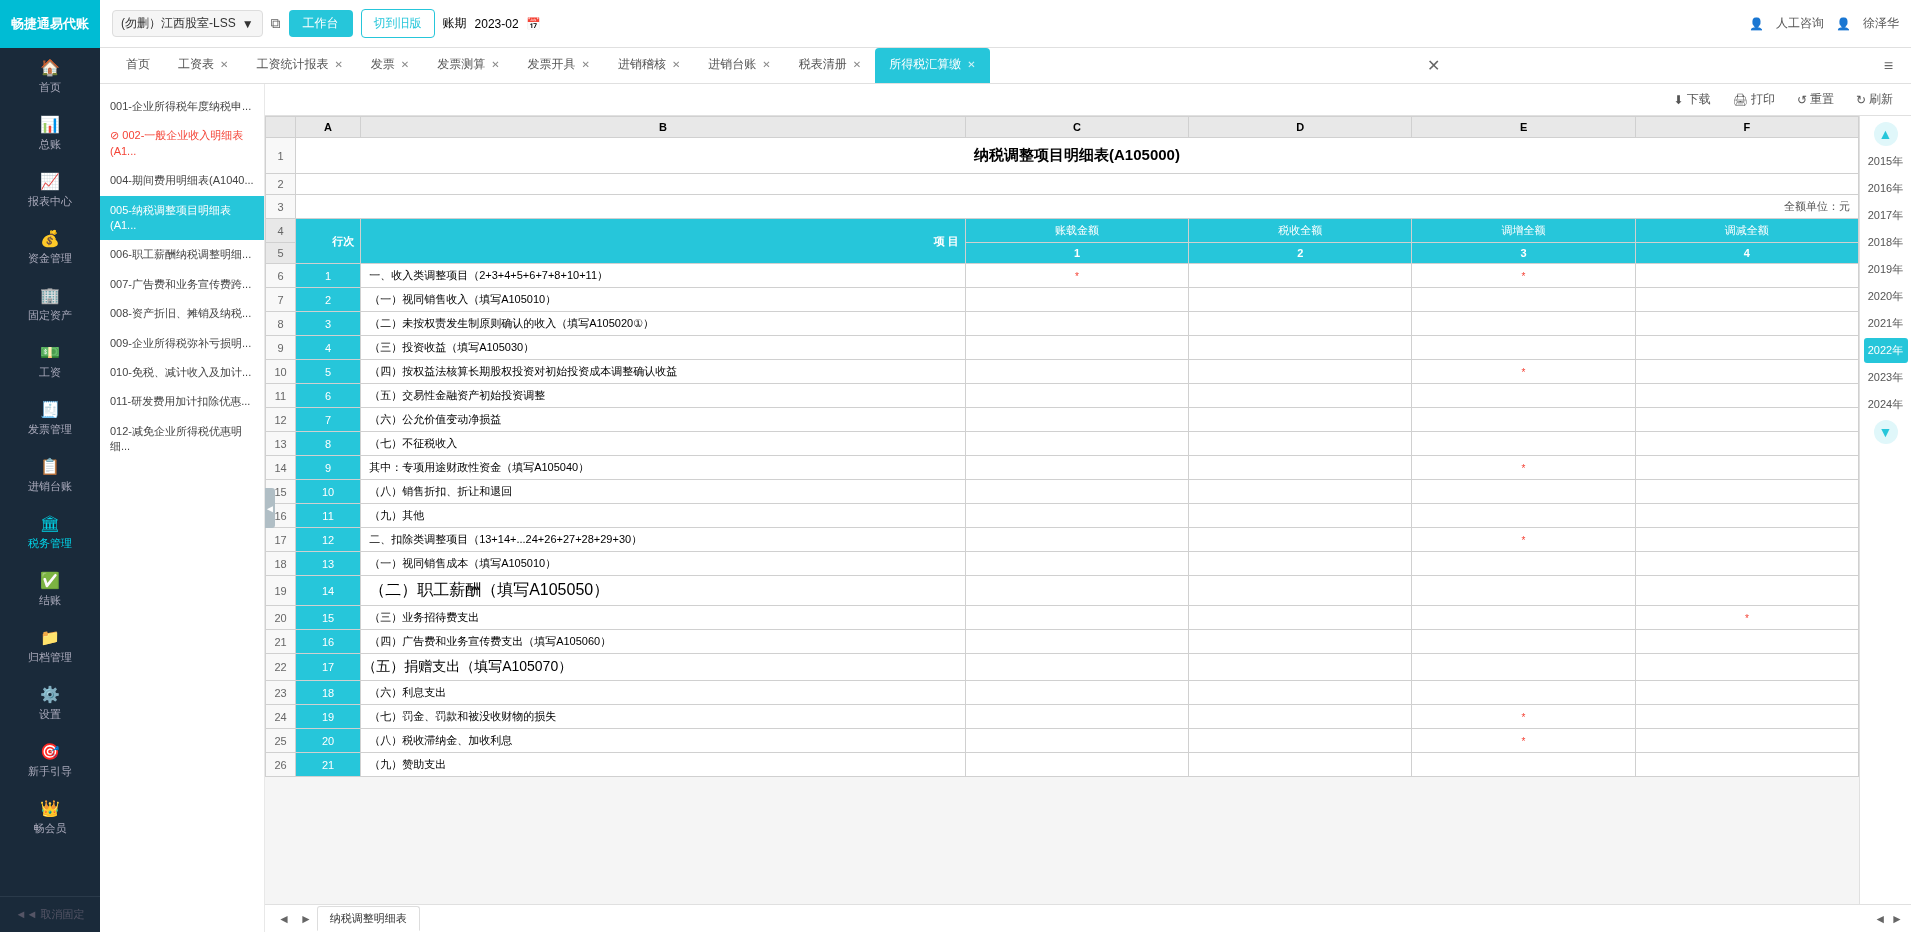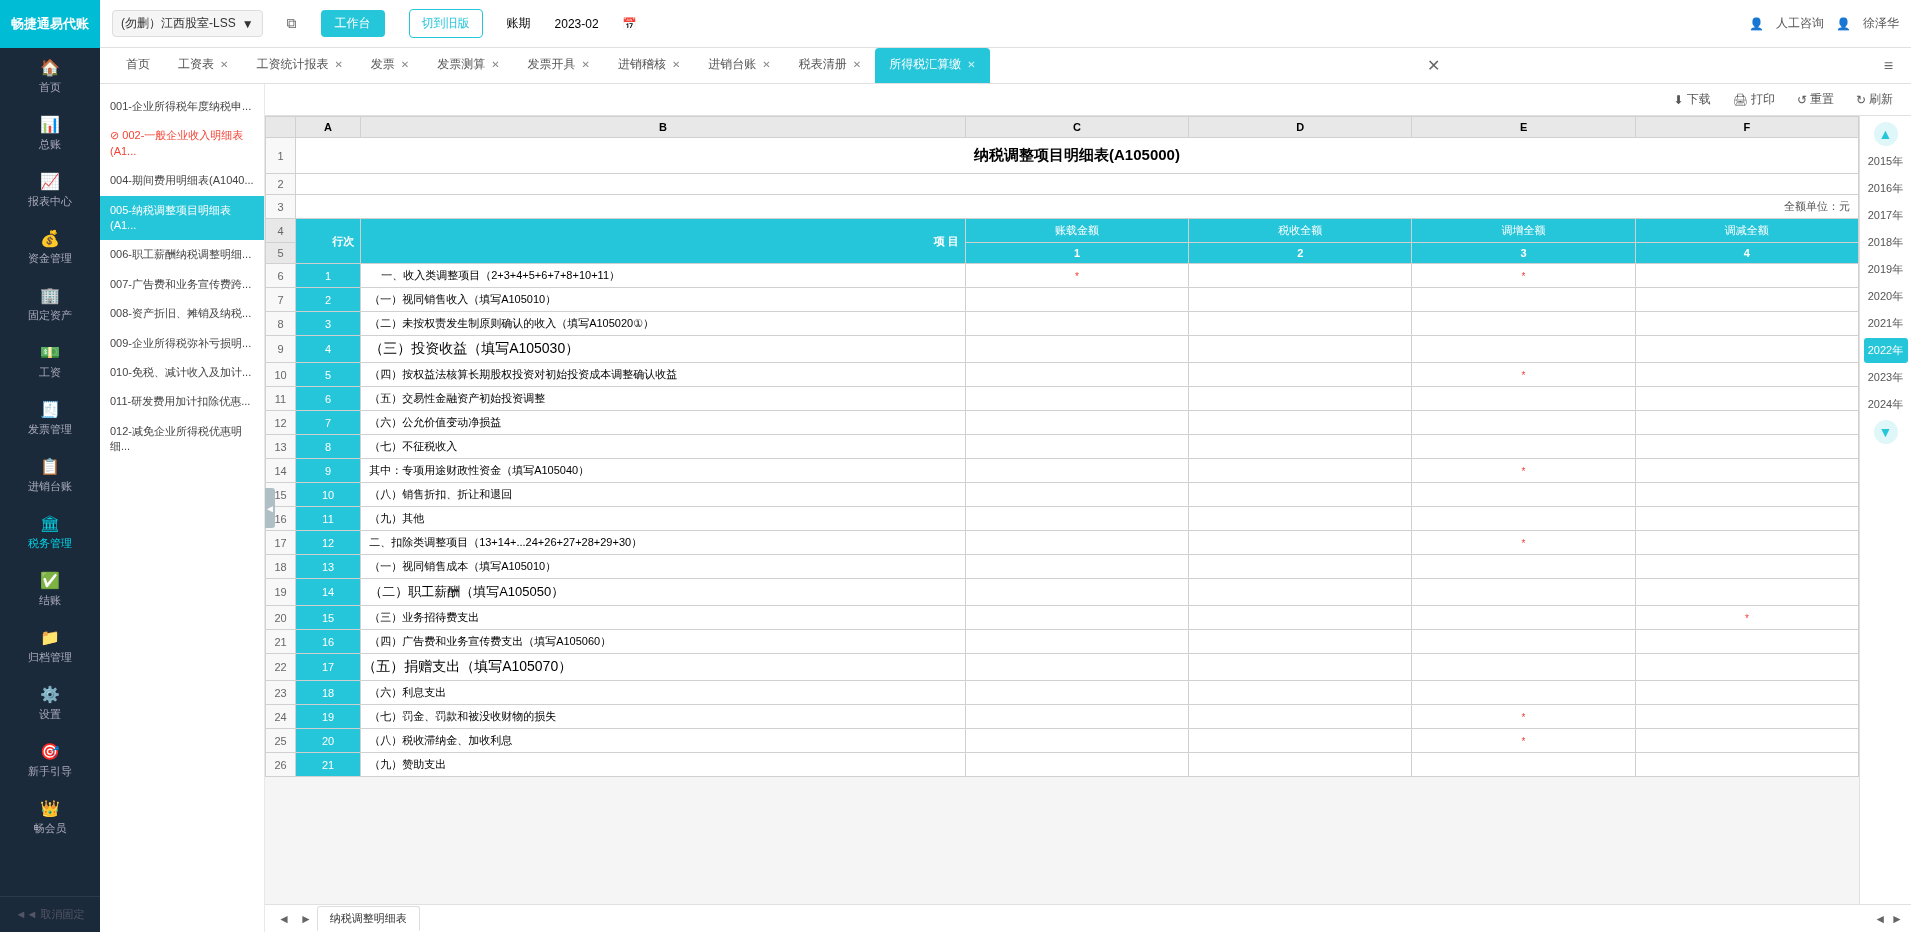--- a/index.html
+++ b/index.html
@@ -11,21 +11,21 @@
     .sidebar-nav { flex: 1; overflow-y: auto; }
     .sidebar-item { display: flex; flex-direction: column; align-items: center; padding: 10px 4px; color: #aab; cursor: pointer; font-size: 11px; gap: 3px; }
     .sidebar-item.active { color: #00d4e8; }
     .sidebar-item .icon { font-size: 16px; }
     .sidebar-footer { padding: 10px; text-align: center; color: #556; font-size: 11px; cursor: pointer; border-top: 1px solid #2a3a4a; }
 
     
     .main { flex: 1; display: flex; flex-direction: column; height: 100%; overflow: hidden; }
 
     
-    .topbar { background: white; height: 48px; display: flex; align-items: center; padding: 0 12px; gap: 24px; border-bottom: 1px solid #e0e0e0; flex-shrink: 0; }
+    .topbar { background: white; height: 48px; display: flex; align-items: center; padding: 0 12px; gap: 8px; border-bottom: 1px solid #e0e0e0; flex-shrink: 0; }
     .topbar-company { display: flex; align-items: center; gap: 6px; font-size: 12px; color: #333; background: #f5f5f5; border: 1px solid #ddd; border-radius: 4px; padding: 4px 8px; cursor: pointer; }
     .topbar-btn { background: #26c6da; color: white; border: none; border-radius: 4px; padding: 5px 14px; cursor: pointer; font-size: 12px; }
     .topbar-btn-outline { background: white; color: #26c6da; border: 1px solid #26c6da; border-radius: 4px; padding: 5px 12px; cursor: pointer; font-size: 12px; }
     .topbar-right { margin-left: auto; display: flex; align-items: center; gap: 12px; font-size: 12px; color: #555; cursor: pointer; }
     .topbar-icon-btn { background: none; border: none; cursor: pointer; font-size: 14px; color: #666; }
 
     
     .tabs-bar { background: white; display: flex; align-items: center; padding: 0 12px; border-bottom: 1px solid #e0e0e0; flex-shrink: 0; overflow-x: auto; }
     .tab { padding: 8px 14px; font-size: 12px; color: #555; cursor: pointer; border-bottom: 2px solid transparent; white-space: nowrap; display: flex; align-items: center; gap: 4px; }
     .tab.active { color: white; background: #26c6da; border-radius: 4px 4px 0 0; }
@@ -270,21 +270,21 @@
                 <tr class="header-row-2">
   <td class="row-num row-header">5</td>
   <th style="background:#26c6da;color:white;text-align:center">1</th>
   <th style="background:#26c6da;color:white;text-align:center">2</th>
   <th style="background:#26c6da;color:white;text-align:center">3</th>
   <th style="background:#26c6da;color:white;text-align:center">4</th>
 </tr>
                 <tr>
     <td class="row-num">6</td>
     <td style="background:#26c6da;color:white;text-align:center">1</td>
-    <td style="background:white;padding:4px 20px;font-size:11px">一、收入类调整项目（2+3+4+5+6+7+8+10+11）</td>
+    <td style="background:white;padding:4px 8px;font-size:11px">一、收入类调整项目（2+3+4+5+6+7+8+10+11）</td>
     <td class="data-cell"><span class="asterisk">*</span></td>
                   <td class="data-cell"></td>
                   <td class="data-cell"><span class="asterisk">*</span></td>
                   <td class="data-cell"></td>
   </tr>
                 <tr>
     <td class="row-num">7</td>
     <td style="background:#26c6da;color:white;text-align:center">2</td>
     <td style="background:white;padding:4px 8px;font-size:11px">（一）视同销售收入（填写A105010）</td>
     <td class="data-cell"></td>
@@ -297,21 +297,21 @@
     <td style="background:#26c6da;color:white;text-align:center">3</td>
     <td style="background:white;padding:4px 8px;font-size:11px">（二）未按权责发生制原则确认的收入（填写A105020①）</td>
     <td class="data-cell"></td>
                   <td class="data-cell"></td>
                   <td class="data-cell"></td>
                   <td class="data-cell"></td>
   </tr>
                 <tr>
     <td class="row-num">9</td>
     <td style="background:#26c6da;color:white;text-align:center">4</td>
-    <td style="background:white;padding:4px 8px;font-size:14px">（三）投资收益（填写A105030）</td>
+    <td style="background:white;padding:4px 8px;font-size:11px">（三）投资收益（填写A105030）</td>
     <td class="data-cell"></td>
                   <td class="data-cell"></td>
                   <td class="data-cell"></td>
                   <td class="data-cell"></td>
   </tr>
                 <tr>
     <td class="row-num">10</td>
     <td style="background:#26c6da;color:white;text-align:center">5</td>
     <td style="background:white;padding:4px 8px;font-size:11px">（四）按权益法核算长期股权投资对初始投资成本调整确认收益</td>
     <td class="data-cell"></td>
@@ -387,21 +387,21 @@
     <td style="background:#26c6da;color:white;text-align:center">13</td>
     <td style="background:white;padding:4px 8px;font-size:11px">（一）视同销售成本（填写A105010）</td>
     <td class="data-cell"></td>
                   <td class="data-cell"></td>
                   <td class="data-cell"></td>
                   <td class="data-cell"></td>
   </tr>
                 <tr>
     <td class="row-num">19</td>
     <td style="background:#26c6da;color:white;text-align:center">14</td>
-    <td style="background:white;padding:4px 8px;font-size:13px">（二）职工薪酬（填写A105050）</td>
+    <td style="background:white;padding:4px 8px;font-size:16px">（二）职工薪酬（填写A105050）</td>
     <td class="data-cell"></td>
                   <td class="data-cell"></td>
                   <td class="data-cell"></td>
                   <td class="data-cell"></td>
   </tr>
                 <tr>
     <td class="row-num">20</td>
     <td style="background:#26c6da;color:white;text-align:center">15</td>
     <td style="background:white;padding:4px 8px;font-size:11px">（三）业务招待费支出</td>
     <td class="data-cell"></td>

